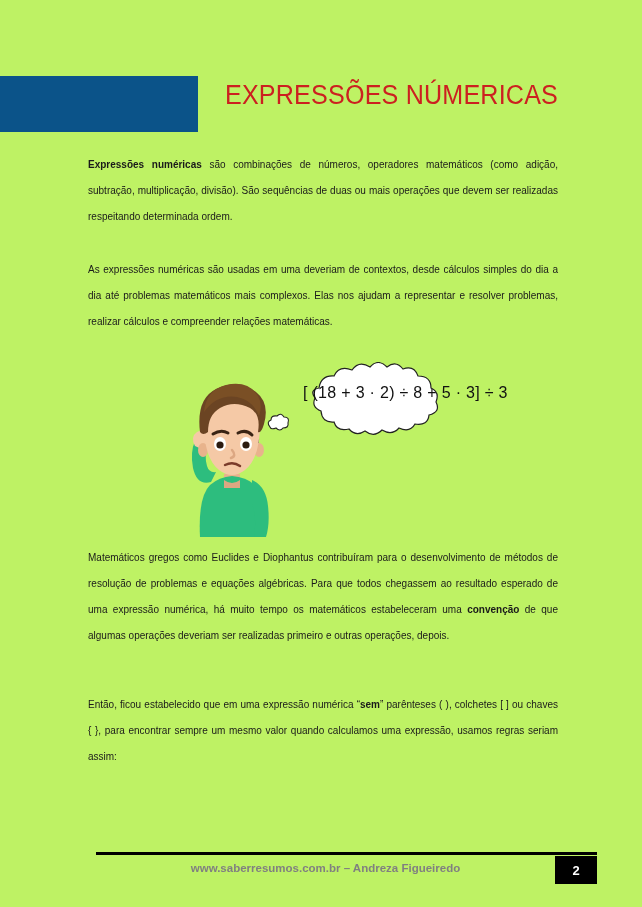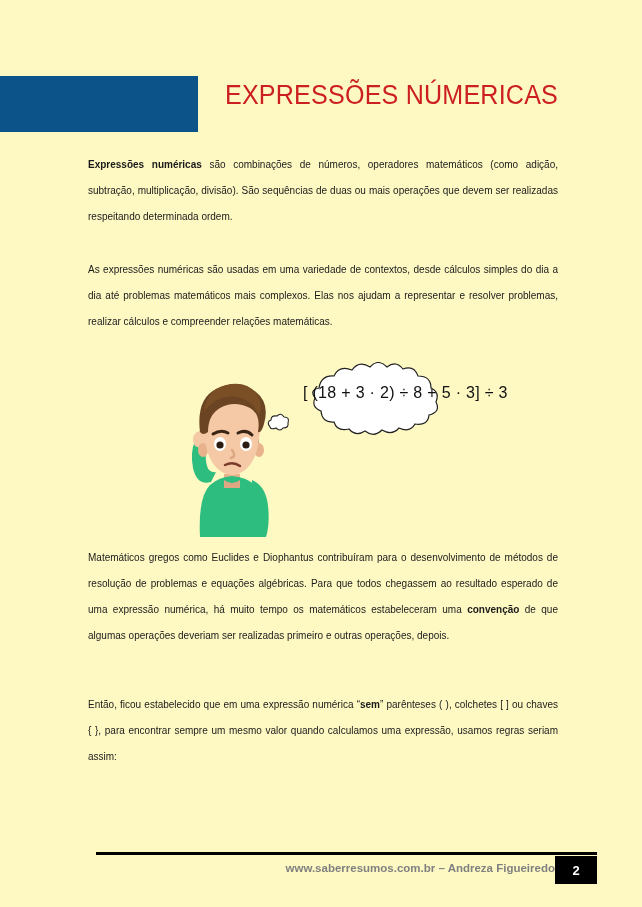--- a/index.html
+++ b/index.html
@@ -7,21 +7,21 @@
     padding: 0;
     background: #ffffff;
   }
   body {
     font-family: "Liberation Sans", sans-serif;
   }
   #page {
     position: relative;
     width: 642px;
     height: 907px;
-    background: #fef9c3;
+    background: #bef264;
     overflow: hidden;
   }
 
   
   .header-block {
     position: absolute;
     left: 0;
     top: 76px;
     width: 198px;
     height: 56px;
@@ -88,21 +88,21 @@
     top: 852px;
     width: 501px;
     height: 3px;
     background: #000000;
   }
   .footer-text {
     position: absolute;
     left: 96px;
     top: 862px;
     width: 459px;
-    text-align: right;
+    text-align: center;
     font-size: 11.5px;
     font-weight: bold;
     color: #808080;
     font-family: "Liberation Sans", sans-serif;
   }
   .page-number-box {
     position: absolute;
     left: 555px;
     top: 856px;
     width: 42px;
@@ -123,21 +123,21 @@
 <div id="page">
 
   <div class="header-block"></div>
 
   <div class="doc-title">EXPRESSÕES NÚMERICAS</div>
 
   <div class="para p1">
     <b>Expressões numéricas</b><span> são combinações de números, operadores matemáticos (como adição, subtração, multiplicação, divisão). São sequências de duas ou mais operações que devem ser realizadas respeitando determinada ordem.</span>
   </div>
 
-  <div class="para p2">As expressões numéricas são usadas em uma variedade de contextos, desde cálculos simples do dia a dia até problemas matemáticos mais complexos. Elas nos ajudam a representar e resolver problemas, realizar cálculos e compreender relações matemáticas.</div>
+  <div class="para p2">As expressões numéricas são usadas em uma deveriam de contextos, desde cálculos simples do dia a dia até problemas matemáticos mais complexos. Elas nos ajudam a representar e resolver problemas, realizar cálculos e compreender relações matemáticas.</div>
 
   <svg class="illustration" viewBox="0 0 300 180">
 
     <g fill="#ffffff" stroke="#222222" stroke-width="1.1">
       <path d="M90,65 q-4,-5 1,-7 q0,-5 6,-4 q4,-4 7,1 q6,0 4,6 q1,5 -5,5 q-3,4 -7,0 q-5,2 -6,-1 Z"></path>
     </g>
     <g fill="#ffffff" stroke="#222222" stroke-width="1.1">
       <path d="M64,82 q-3,-4 1,-5 q0,-4 5,-3 q3,-3 5,1 q5,0 3,4 q1,4 -4,4 q-2,3 -5,0 q-4,1 -5,-1 Z"></path>
     </g>
 

